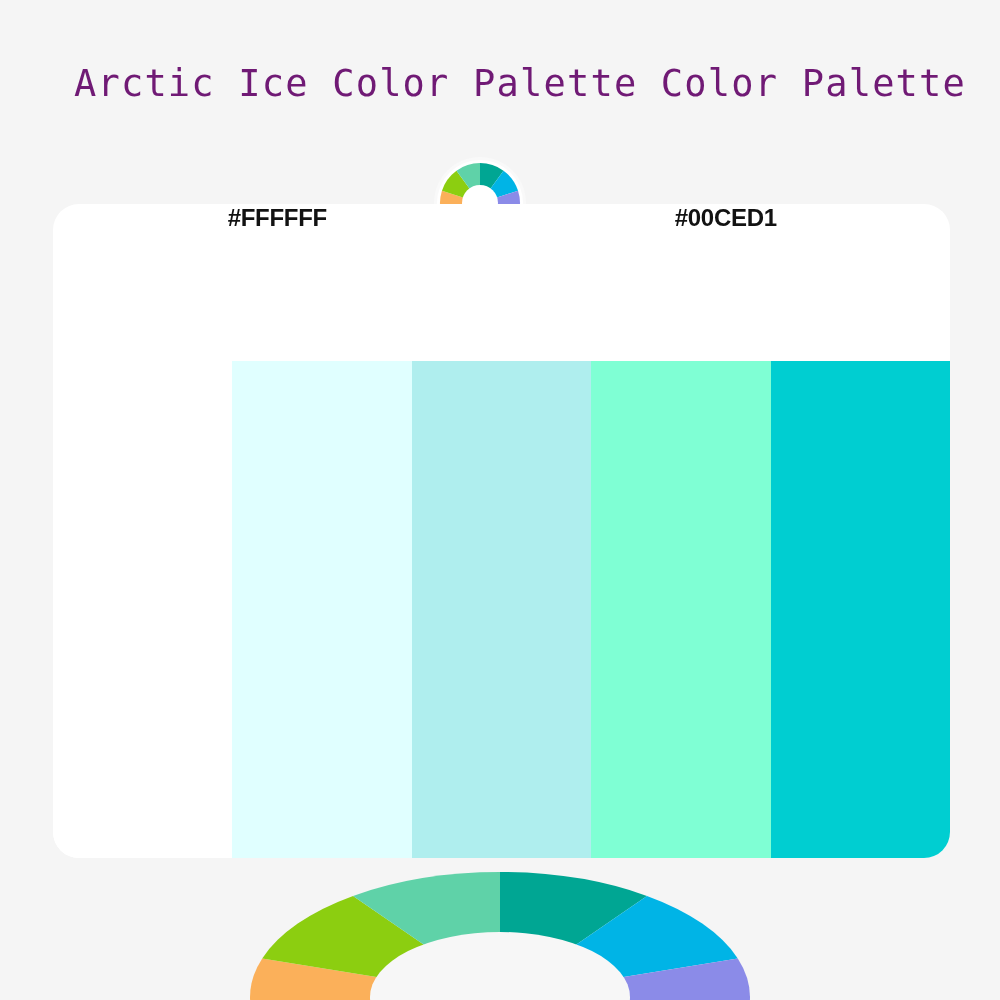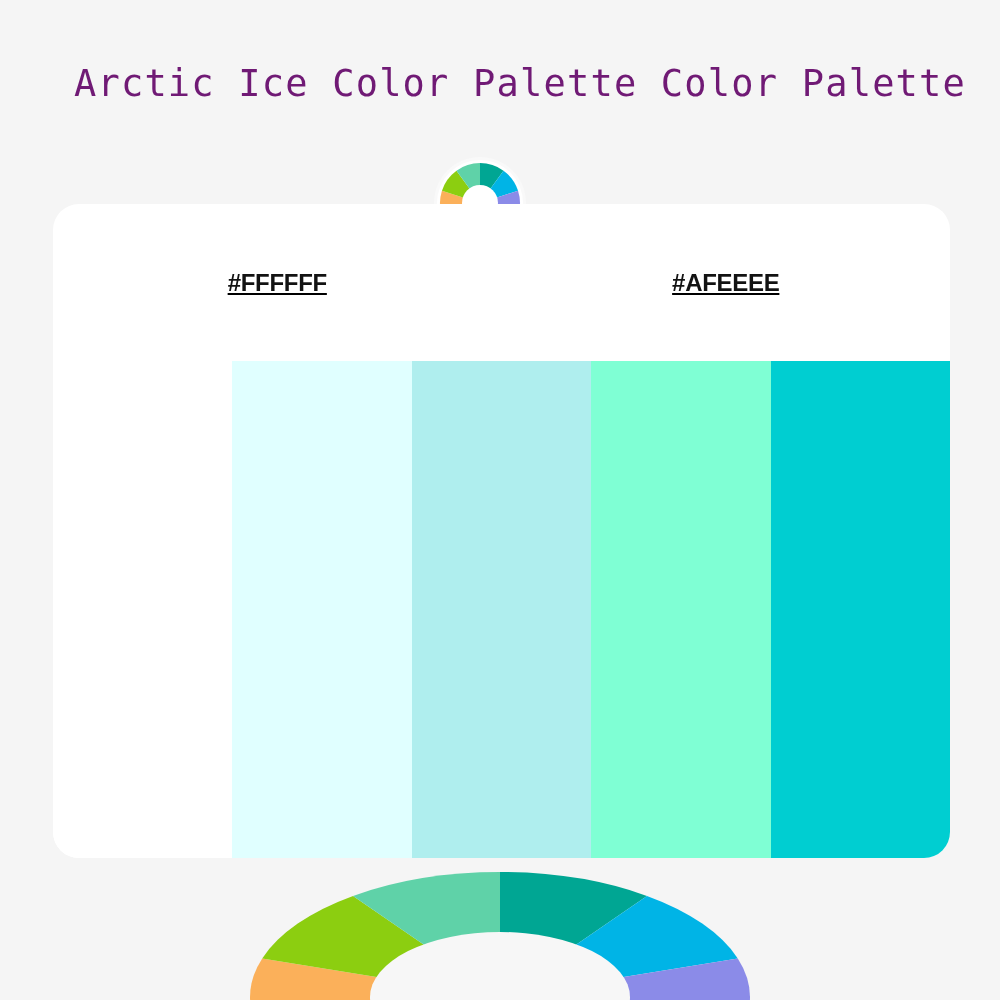--- a/index.html
+++ b/index.html
@@ -50,22 +50,21 @@
     overflow: hidden;
   }
 
   .swatch-labels {
     position: absolute;
     left: 0;
     top: 0;
     width: 897px;
     height: 157px;
     display: flex;
-    align-items: center;
-    text-decoration: underline;
+    align-items: flex-start;
   }
   .swatch-label {
     flex: 1 1 0;
     text-align: center;
     font-family: "Liberation Sans", sans-serif;
     font-size: 24px;
     font-weight: 700;
     letter-spacing: -0.3px;
     color: #121212;
     white-space: nowrap;
@@ -132,21 +131,21 @@
         </g>
         <circle cx="0" cy="0" r="18" fill="#ffffff"></circle>
       </g>
     </svg>
   </div>
 
   <div class="palette-card" style="background-color: rgb(255, 255, 255);">
 
     <div class="swatch-labels">
       <div class="swatch-label">#FFFFFF</div>
-      <div class="swatch-label">#AFEEEE</div>
+      <div class="swatch-label">#00CED1</div>
     </div>
 
     <div class="swatch-bars">
       <div class="swatch-bar" style="background-color: rgb(255, 255, 255);"></div>
       <div class="swatch-bar" style="background-color: rgb(224, 255, 255);"></div>
       <div class="swatch-bar" style="background-color: rgb(175, 238, 238);"></div>
       <div class="swatch-bar" style="background-color: rgb(127, 255, 212);"></div>
       <div class="swatch-bar" style="background-color: rgb(0, 206, 209);"></div>
     </div>
 

